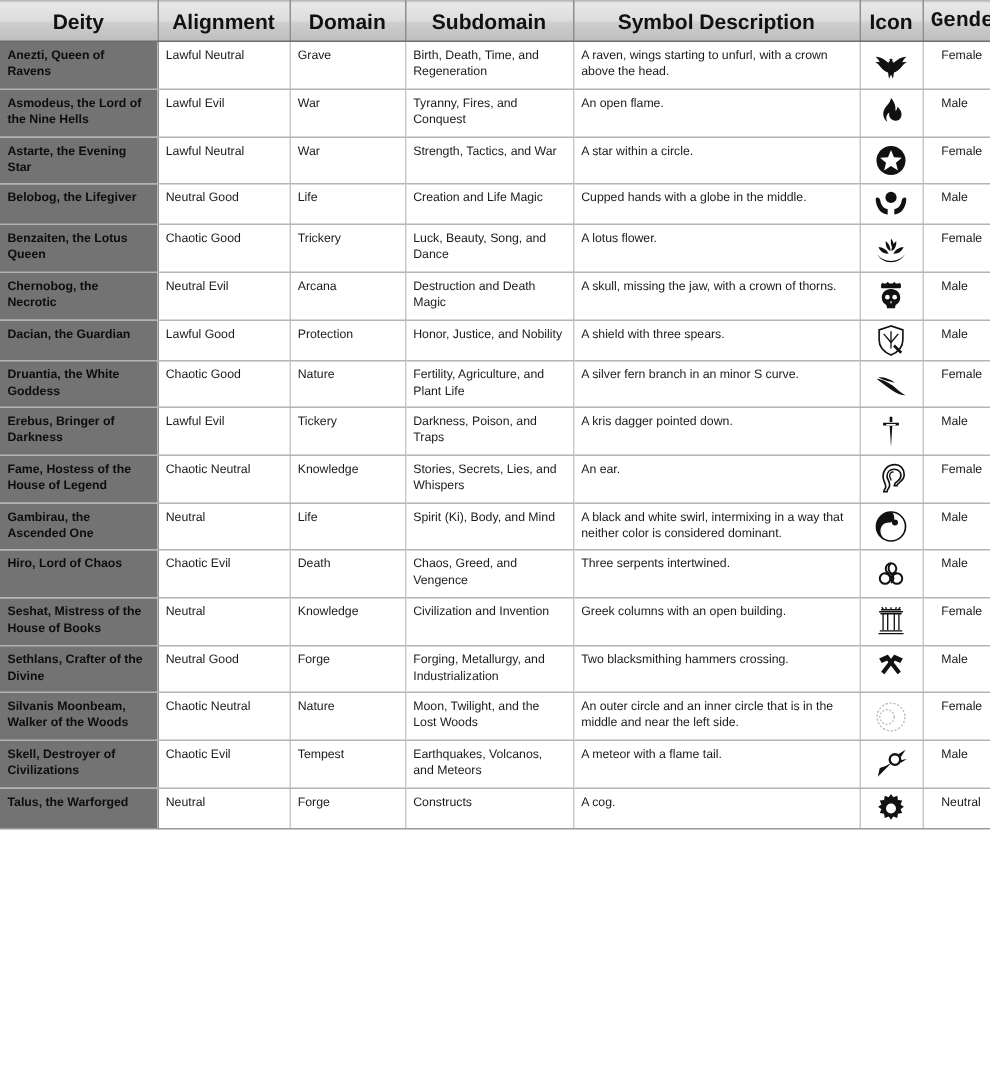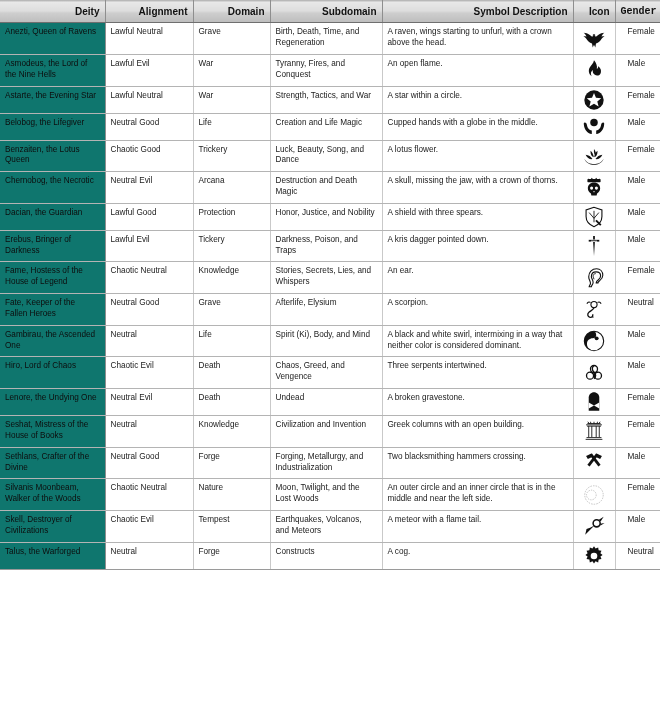--- a/index.html
+++ b/index.html
@@ -28,44 +28,44 @@
   table.deity-table col.c-sym    { width: 191px; }
   table.deity-table col.c-icon   { width: 42px; }
   table.deity-table col.c-gender { width: 45px; }
 
   thead th {
     background: linear-gradient(180deg, #e9e9e9 0%, #dcdcdc 48%, #cfcfcf 52%, #bdbdbd 100%);
     border-right: 1px solid #8e8e8e;
     border-bottom: 1px solid #6f6f6f;
     border-top: 1px solid #b8b8b8;
     font-weight: bold;
-    font-size: 10px;
-    text-align: right;
+    font-size: 14px;
+    text-align: center;
     padding: 4px 5px 4px 5px;
     color: #111;
     height: 12px;
     vertical-align: middle;
     white-space: nowrap;
     margin-top: 32px;
   }
   thead th.last { border-right: none; font-family: Liberation Mono, monospace; }
 
   tbody td {
     border-right: 1px solid #c9c9c9;
     border-bottom: 1px solid #b4b4b4;
     padding: 4px 5px 5px 5px;
     vertical-align: top;
     background: #ffffff;
   }
   tbody td.last { border-right: none; padding-left: 12px; }
   tbody tr:last-child td { border-bottom: 1px solid #9a9a9a; }
 
   td.deity-cell {
-    background: #0f766e;
-    font-weight: normal;
+    background: #737373;
+    font-weight: bold;
     border-right: 1px solid #8e8e8e;
     color: #0d0d0d;
   }
   td.icon-cell {
     text-align: center;
     vertical-align: middle;
     padding: 2px 2px;
   }
   td.icon-cell svg { display: block; margin: 0 auto; }
 </style>
@@ -198,20 +198,34 @@
             <path d="M50 6L14 18v30c0 24 16 38 36 46 20-8 36-22 36-46V18z" fill="none" stroke="#111" stroke-width="5"></path>
             <path d="M50 22v52" stroke="#111" stroke-width="4"></path>
             <path d="M28 30l22 26" stroke="#111" stroke-width="4"></path>
             <path d="M72 30L50 56" stroke="#111" stroke-width="4"></path>
             <path d="M62 62l22 22-6 6-22-22z"></path>
           </svg>
         </td>
         <td class="last">Male</td>
       </tr>
       <tr>
+        <td class="deity-cell">Druantia, the White Goddess</td>
+        <td>Chaotic Good</td>
+        <td>Nature</td>
+        <td>Fertility, Agriculture, and Plant Life</td>
+        <td>A silver fern branch in an minor S curve.</td>
+        <td class="icon-cell">
+          <svg width="26" height="22" viewBox="0 0 100 100" fill="#111">
+            <path d="M6 34c18 2 40 12 58 28 10 9 22 18 30 22-12 0-28-6-42-16C34 56 18 44 6 34z"></path>
+            <path d="M12 30c14-2 34 4 50 16-16-4-36-8-50-16z"></path>
+          </svg>
+        </td>
+        <td class="last">Female</td>
+      </tr>
+      <tr>
         <td class="deity-cell">Erebus, Bringer of Darkness</td>
         <td>Lawful Evil</td>
         <td>Tickery</td>
         <td>Darkness, Poison, and Traps</td>
         <td>A kris dagger pointed down.</td>
         <td class="icon-cell">
           <svg width="26" height="22" viewBox="0 0 100 100" fill="#111">
             <path d="M46 4h8v16h-8z"></path>
             <path d="M26 22h48v8H26z"></path>
             <path d="M46 32h8l-4 64-4-64z"></path>
@@ -226,37 +240,20 @@
         <td>Knowledge</td>
         <td>Stories, Secrets, Lies, and Whispers</td>
         <td>An ear.</td>
         <td class="icon-cell">
           <svg width="26" height="22" viewBox="0 0 100 100" fill="#111">
             <path d="M62 8C40 8 26 24 26 44c0 14 8 20 8 30 0 8-6 10-6 16h10c0-8 8-10 8-20 0-12-8-18-8-26 0-12 8-22 22-22 12 0 20 8 20 18 0 8-4 14-10 18-6 4-10 8-10 14h8c0-4 4-6 8-10 8-6 14-14 14-24C90 20 78 8 62 8z" fill="none" stroke="#111" stroke-width="5"></path>
             <path d="M58 30c-8 0-12 6-12 12s4 8 4 14" fill="none" stroke="#111" stroke-width="4"></path>
           </svg>
         </td>
         <td class="last">Female</td>
-      </tr>
-      <tr>
-        <td class="deity-cell">Fate, Keeper of the Fallen Heroes</td>
-        <td>Neutral Good</td>
-        <td>Grave</td>
-        <td>Afterlife, Elysium</td>
-        <td>A scorpion.</td>
-        <td class="icon-cell">
-          <svg width="26" height="22" viewBox="0 0 100 100" fill="#111">
-            <circle cx="50" cy="30" r="14" fill="none" stroke="#111" stroke-width="5"></circle>
-            <path d="M50 44c-4 10-14 14-22 20-10 8-8 22 4 24 8 1 14-6 12-14" fill="none" stroke="#111" stroke-width="6"></path>
-            <path d="M34 20c-8-4-14 0-16 6" fill="none" stroke="#111" stroke-width="5"></path>
-            <path d="M66 20c8-4 14 0 16 6" fill="none" stroke="#111" stroke-width="5"></path>
-            <path d="M46 80l-8 8 10 2z"></path>
-          </svg>
-        </td>
-        <td class="last">Neutral</td>
       </tr>
       <tr>
         <td class="deity-cell">Gambirau, the Ascended One</td>
         <td>Neutral</td>
         <td>Life</td>
         <td>Spirit (Ki), Body, and Mind</td>
         <td>A black and white swirl, intermixing in a way that neither color is considered dominant.</td>
         <td class="icon-cell">
           <svg width="26" height="22" viewBox="0 0 100 100" fill="#111">
             <path d="M50 6C26 6 6 26 6 50s20 44 44 44c-18 0-32-14-32-30s12-26 26-26c10 0 16-6 16-14S56 6 50 6z"></path>
@@ -278,35 +275,20 @@
               <circle cx="50" cy="32" r="16"></circle>
               <circle cx="32" cy="62" r="16"></circle>
               <circle cx="68" cy="62" r="16"></circle>
               <path d="M50 16c-10 8-10 22 0 30s10 22 0 30"></path>
               <path d="M32 46c12 2 20 12 18 24"></path>
               <path d="M68 46c-12 2-20 12-18 24"></path>
             </g>
           </svg>
         </td>
         <td class="last">Male</td>
-      </tr>
-      <tr>
-        <td class="deity-cell">Lenore, the Undying One</td>
-        <td>Neutral Evil</td>
-        <td>Death</td>
-        <td>Undead</td>
-        <td>A broken gravestone.</td>
-        <td class="icon-cell">
-          <svg width="26" height="22" viewBox="0 0 100 100" fill="#111">
-            <path d="M26 30c0-13 11-24 24-24s24 11 24 24v60H26z"></path>
-            <path d="M26 52l24 14-24 14z" fill="#fff"></path>
-            <path d="M74 52L50 66l24 14z" fill="#fff"></path>
-          </svg>
-        </td>
-        <td class="last">Female</td>
       </tr>
       <tr>
         <td class="deity-cell">Seshat, Mistress of the House of Books</td>
         <td>Neutral</td>
         <td>Knowledge</td>
         <td>Civilization and Invention</td>
         <td>Greek columns with an open building.</td>
         <td class="icon-cell">
           <svg width="26" height="22" viewBox="0 0 100 100" fill="#111">
             <g stroke="#111" stroke-width="4" fill="none">

